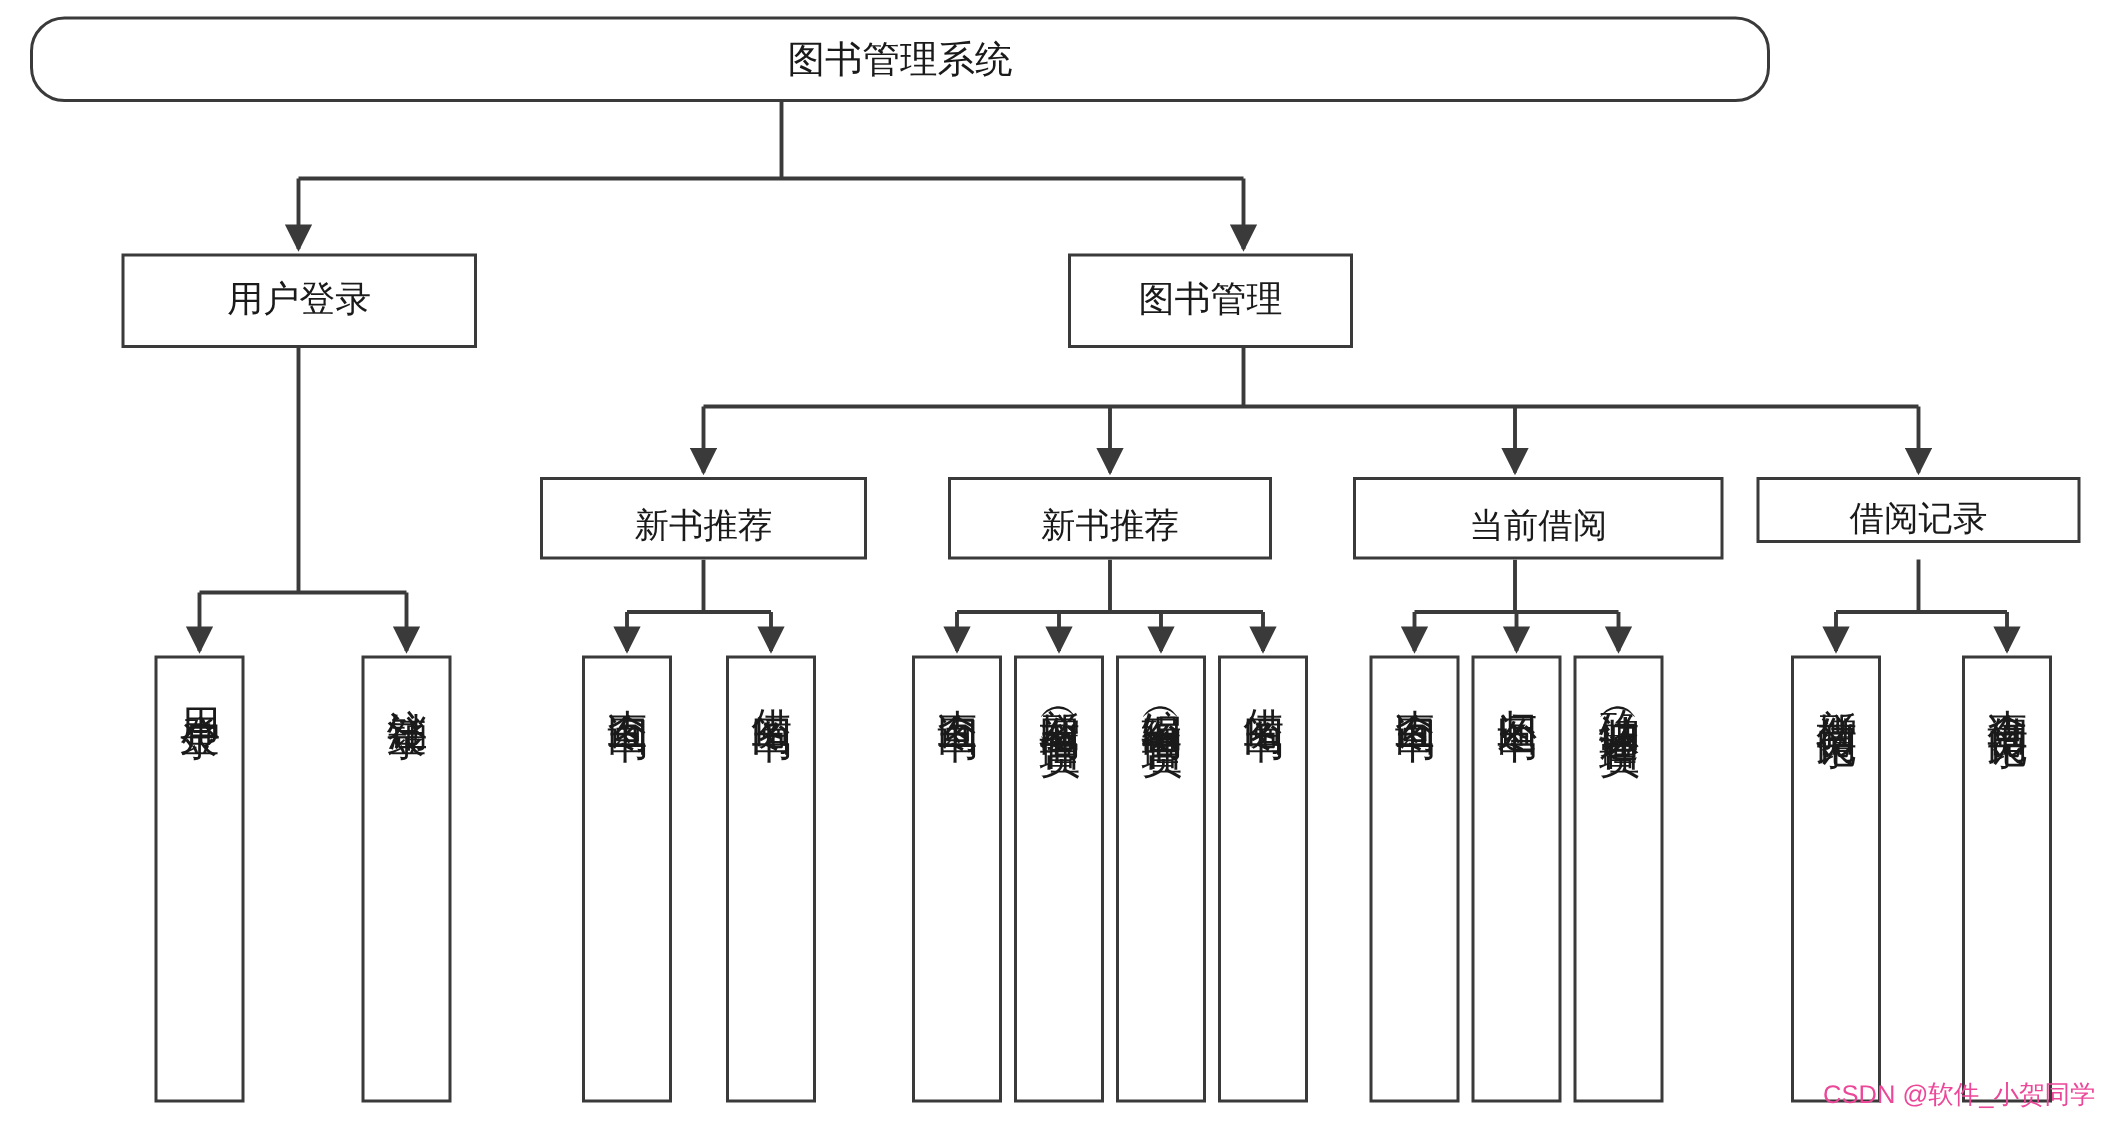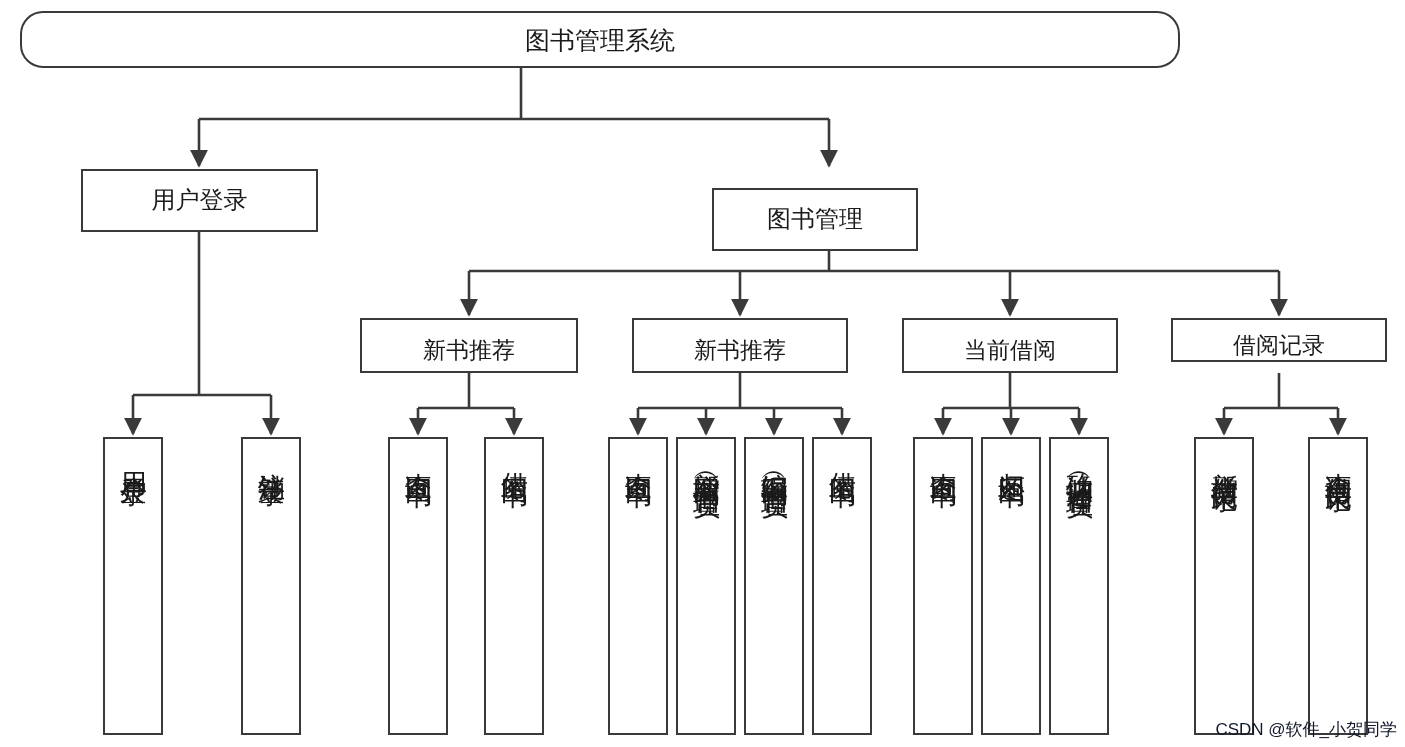--- a/index.html
+++ b/index.html
@@ -58,21 +58,21 @@
     writing-mode: vertical-rl;
     text-orientation: upright;
     letter-spacing: 3px;
     line-height: 1;
   }
   #watermark {
     position: absolute;
     right: 8px;
     bottom: 6px;
     font-size: 17px;
-    color: #0f172a;
+    color: #ec4899;
     z-index: 5;
     white-space: nowrap;
     font-family: "Liberation Sans", "DejaVu Sans", sans-serif;
   }
 </style>
 </head>
 <body>
 
 <div id="canvas">
 
@@ -130,33 +130,33 @@
   </svg>
 
   <div class="node root" style="left:20px; top:11px; width:1160px; height:57px;border-radius:23px;">
     <span class="node-label">图书管理系统</span>
   </div>
 
   <div class="node level2" style="left:81px; top:169px; width:237px; height:63px;">
     <span class="node-label">用户登录</span>
   </div>
 
-  <div class="node level2" style="left:712px; top:169px; width:206px; height:63px;margin-top:19px;">
+  <div class="node level2" style="left:712px; top:169px; width:190px; height:63px;">
     <span class="node-label">图书管理</span>
   </div>
 
   <div class="node level3" style="left:360px; top:318px; width:218px; height:55px;">
     <span class="node-label">新书推荐</span>
   </div>
 
   <div class="node level3" style="left:632px; top:318px; width:216px; height:55px;">
     <span class="node-label">新书推荐</span>
   </div>
 
-  <div class="node level3" style="left:902px; top:318px; width:216px; height:55px;">
+  <div class="node level3" style="left:902px; top:318px; width:247px; height:55px;">
     <span class="node-label">当前借阅</span>
   </div>
 
   <div class="node level3" style="left:1171px; top:318px; width:216px; height:44px;">
     <span class="node-label">借阅记录</span>
   </div>
 
   <div class="node leaf" style="left:103px; top:437px; width:60px; height:298px;">
     <span class="node-label">用户登录</span>
   </div>

